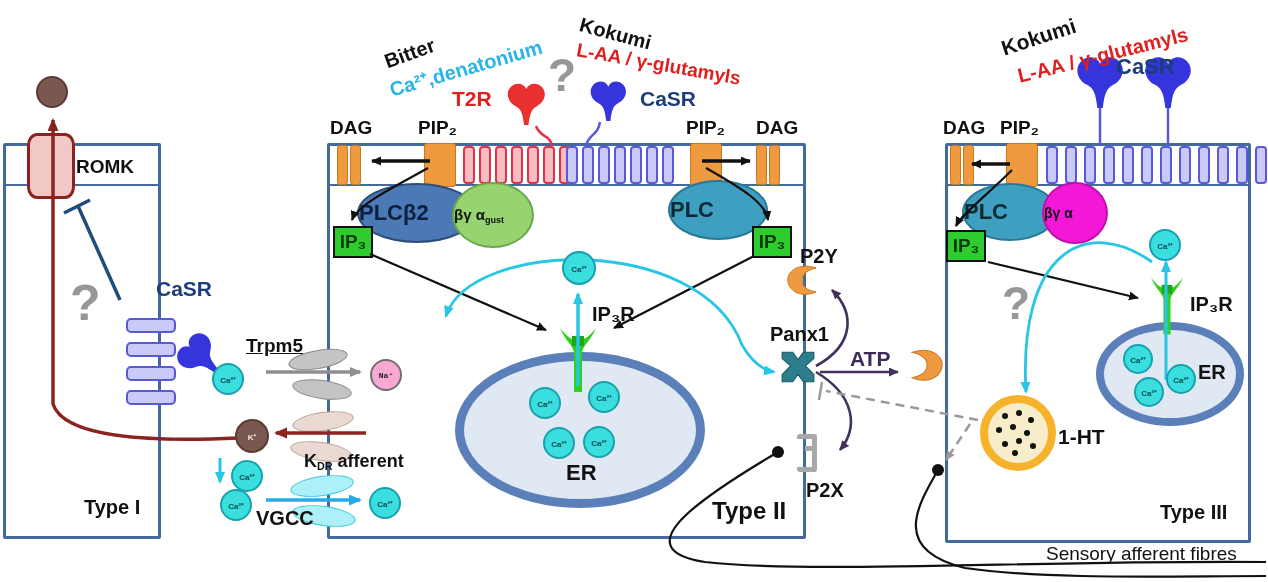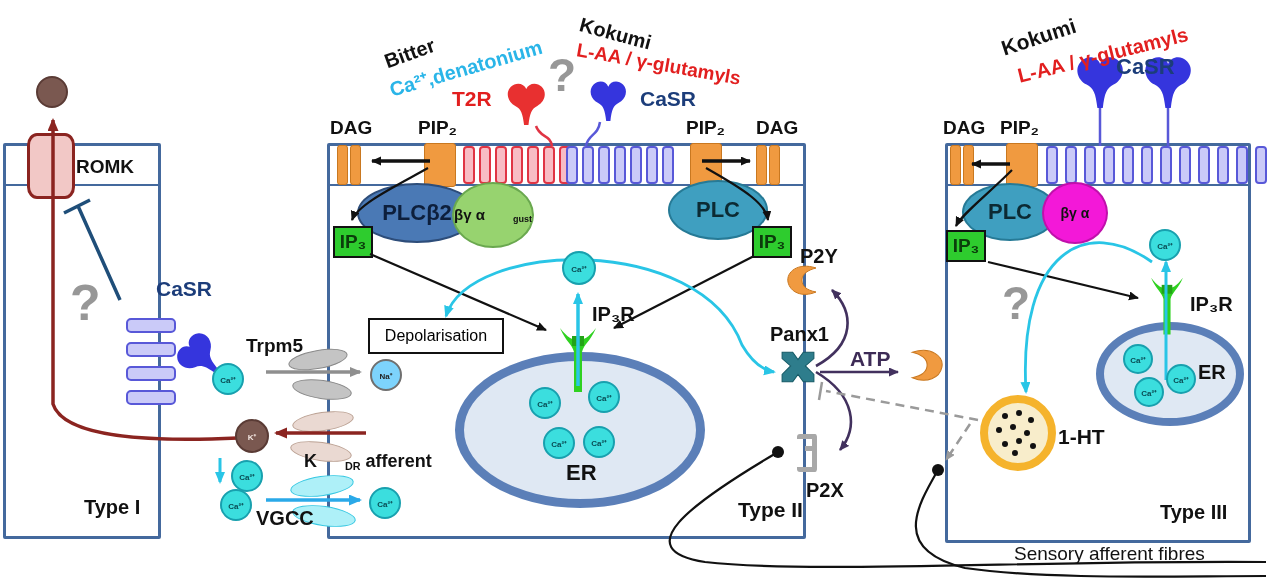--- a/index.html
+++ b/index.html
@@ -8,28 +8,28 @@
   .cell{position:absolute;border:3px solid #44699d;background:#fff;border-radius:2px;z-index:1;}
   .inner-membrane{position:absolute;left:0;right:0;top:38px;height:2px;background:#44699d;}
   .lbl{position:absolute;white-space:nowrap;color:#111;z-index:6;line-height:1;}
   .bold{font-weight:bold;}
   .rot{transform-origin:left center;}
   .bar{position:absolute;background:#f09a40;border:1px solid #c97820;border-radius:3px;z-index:2;}
   .tmrow{position:absolute;display:flex;gap:4px;z-index:2;}
   .tm{width:8px;height:34px;border-radius:4px;}
   .tm.pink{background:#f8bcc4;border:2px solid #e03444;}
   .tm.lav{background:#cacaf8;border:2px solid #5858d8;}
-  .ellipse{position:absolute;border-radius:50%;display:flex;align-items:center;justify-content:center;z-index:3;}
+  .ellipse{position:absolute;border-radius:50%;display:flex;align-items:center;z-index:3;}
   .greenbox{position:absolute;background:#2ecc2e;border:2px solid #111;display:flex;align-items:center;justify-content:center;
             font-weight:bold;font-size:19px;color:#073;z-index:4;color:#0b3d0b;}
   .ball{position:absolute;border-radius:50%;background:#3bdede;border:2px solid #18a0ae;
         display:flex;align-items:center;justify-content:center;font-size:8px;font-weight:bold;color:#084a52;z-index:5;}
   .chan{position:absolute;border-radius:50%;z-index:2;}
   .flytrap{position:absolute;z-index:3;}
-  .sub{font-size:0.6em;vertical-align:-0.3em;margin-left:28px;}
+  .sub{font-size:0.6em;vertical-align:-0.3em;}
   .qmark{color:#979797;font-weight:bold;}
   svg#wires{position:absolute;left:0;top:0;z-index:4;}
   .box-depol{position:absolute;border:2px solid #111;background:#fff;display:flex;align-items:center;justify-content:center;
              font-size:16px;z-index:4;}
   .er{position:absolute;border:9px solid #5b7fb8;background:#dfe8f3;border-radius:50%;z-index:1;}
   .vesicle{position:absolute;border:8px solid #f5b32c;background:#f8edcb;border-radius:50%;z-index:1;}
   .dot{position:absolute;width:6px;height:6px;border-radius:50%;background:#111;}
   .p2x{position:absolute;width:15px;height:28px;border:5px solid #a8a8a8;border-left:none;border-radius:3px;z-index:3;}
   .p2x .stub{position:absolute;right:-2px;top:7px;width:9px;height:5px;background:#a8a8a8;}
 </style>
@@ -125,23 +125,20 @@
   </div>
   <div class="ellipse" style="left:668px;top:180px;width:96px;height:56px;background:#3f9fc0;border:2px solid #267a96;">
     <span class="bold" style="font-size:22px;color:#0c2a33;">PLC</span>
   </div>
   <div class="greenbox" style="left:333px;top:226px;width:36px;height:28px;">
       <span>IP₃</span>
     </div>
   <div class="greenbox" style="left:752px;top:226px;width:36px;height:28px;">
       <span>IP₃</span>
     </div>
-  <div class="box-depol" style="left:368px;top:318px;width:132px;height:32px;">
-    <span>Depolarisation</span>
-  </div>
 
   <div class="er" style="left:455px;top:352px;width:232px;height:138px;"></div>
   <span class="lbl bold" style="left:566px;top:462px;font-size:22px;">ER</span>
   <div class="flytrap" style="left:558px;top:326px;width:40px;height:70px;z-index:2;">
     <svg width="40" height="70" viewBox="0 0 40 70">
         <path d="M2,2 C8,16 14,18 16,26 L16,66 L24,66 L24,26 C26,18 32,16 38,2 C30,12 26,14 20,14 C14,14 10,12 2,2 Z" fill="#2fd120"></path>
         <rect x="14" y="10" width="12" height="10" fill="#23a317"></rect>
       </svg>
   </div>
   <span class="lbl bold" style="left:592px;top:304px;font-size:20px;">IP₃R</span>
@@ -153,26 +150,26 @@
     </div>
   <div class="ball" style="left:588px;top:381px;width:28px;height:28px;">
       <span>Ca²⁺</span>
     </div>
   <div class="ball" style="left:543px;top:427px;width:28px;height:28px;">
       <span>Ca²⁺</span>
     </div>
   <div class="ball" style="left:583px;top:426px;width:28px;height:28px;">
       <span>Ca²⁺</span>
     </div>
-  <span class="lbl bold" style="left:738px;top:499px;font-size:21px;">Type II</span>
-
-  <span class="lbl bold" style="left:246px;top:336px;font-size:19px;">Trpm5</span>
+  <span class="lbl bold" style="left:712px;top:499px;font-size:24px;">Type II</span>
+
+  <span class="lbl bold" style="left:246px;top:336px;font-size:19px;text-decoration:underline;">Trpm5</span>
   <div class="chan" style="left:288px;top:350px;width:58px;height:17px;background:#c4c4c4;border:1px solid #8a8a8a;transform:rotate(-10deg);"></div>
   <div class="chan" style="left:292px;top:380px;width:58px;height:17px;background:#c4c4c4;border:1px solid #8a8a8a;transform:rotate(8deg);"></div>
-  <div class="ball" style="left:370px;top:359px;width:28px;height:28px;background:#7dd3fc;border-color:#6f6f6f;color:#222;">
+  <div class="ball" style="left:370px;top:359px;width:28px;height:28px;background:#f9a8d4;border-color:#6f6f6f;color:#222;font-family:Liberation Mono, monospace;">
       <span>Na⁺</span>
     </div>
 
   <div class="chan" style="left:292px;top:412px;width:60px;height:17px;background:#ead9d2;border:1px solid #bba193;transform:rotate(-8deg);"></div>
   <div class="chan" style="left:290px;top:442px;width:60px;height:17px;background:#ead9d2;border:1px solid #bba193;transform:rotate(8deg);"></div>
   <div class="ball" style="left:235px;top:419px;width:30px;height:30px;background:#7a5850;border-color:#5a3b35;color:#f4e7e2;">
       <span>K⁺</span>
     </div>
   <span class="lbl" style="left:304px;top:452px;font-size:18px;font-weight:bold;">
     <span>K</span><span class="sub">DR</span><span> afferent</span>
@@ -287,21 +284,21 @@
     <div class="dot" style="left:22px;top:21px;"></div>
       <div class="dot" style="left:36px;top:27px;"></div>
     <div class="dot" style="left:14px;top:38px;"></div>
       <div class="dot" style="left:28px;top:35px;"></div>
     <div class="dot" style="left:42px;top:40px;"></div>
       <div class="dot" style="left:24px;top:47px;"></div>
   </div>
   <span class="lbl bold" style="left:1058px;top:426px;font-size:21px;">1-HT</span>
   <span class="lbl bold" style="left:1160px;top:502px;font-size:20px;">Type III</span>
 
-  <span class="lbl" style="left:1014px;top:544px;font-size:19px;">Sensory afferent fibres</span>
+  <span class="lbl" style="left:1046px;top:544px;font-size:19px;">Sensory afferent fibres</span>
 
   <svg id="wires" width="1268" height="582">
     <defs>
       <marker id="mk-black" markerWidth="12" markerHeight="10" refX="9" refY="4.5" orient="auto-start-reverse" markerUnits="userSpaceOnUse">
           <path d="M0,0 L10,4.5 L0,9 Z" fill="#111"></path>
         </marker>
       <marker id="mk-red" markerWidth="15" markerHeight="13" refX="11" refY="5.5" orient="auto-start-reverse" markerUnits="userSpaceOnUse">
           <path d="M0,0 L13,5.5 L0,11 Z" fill="#8b2420"></path>
         </marker>
       <marker id="mk-cyan" markerWidth="14" markerHeight="12" refX="10" refY="5" orient="auto-start-reverse" markerUnits="userSpaceOnUse">

